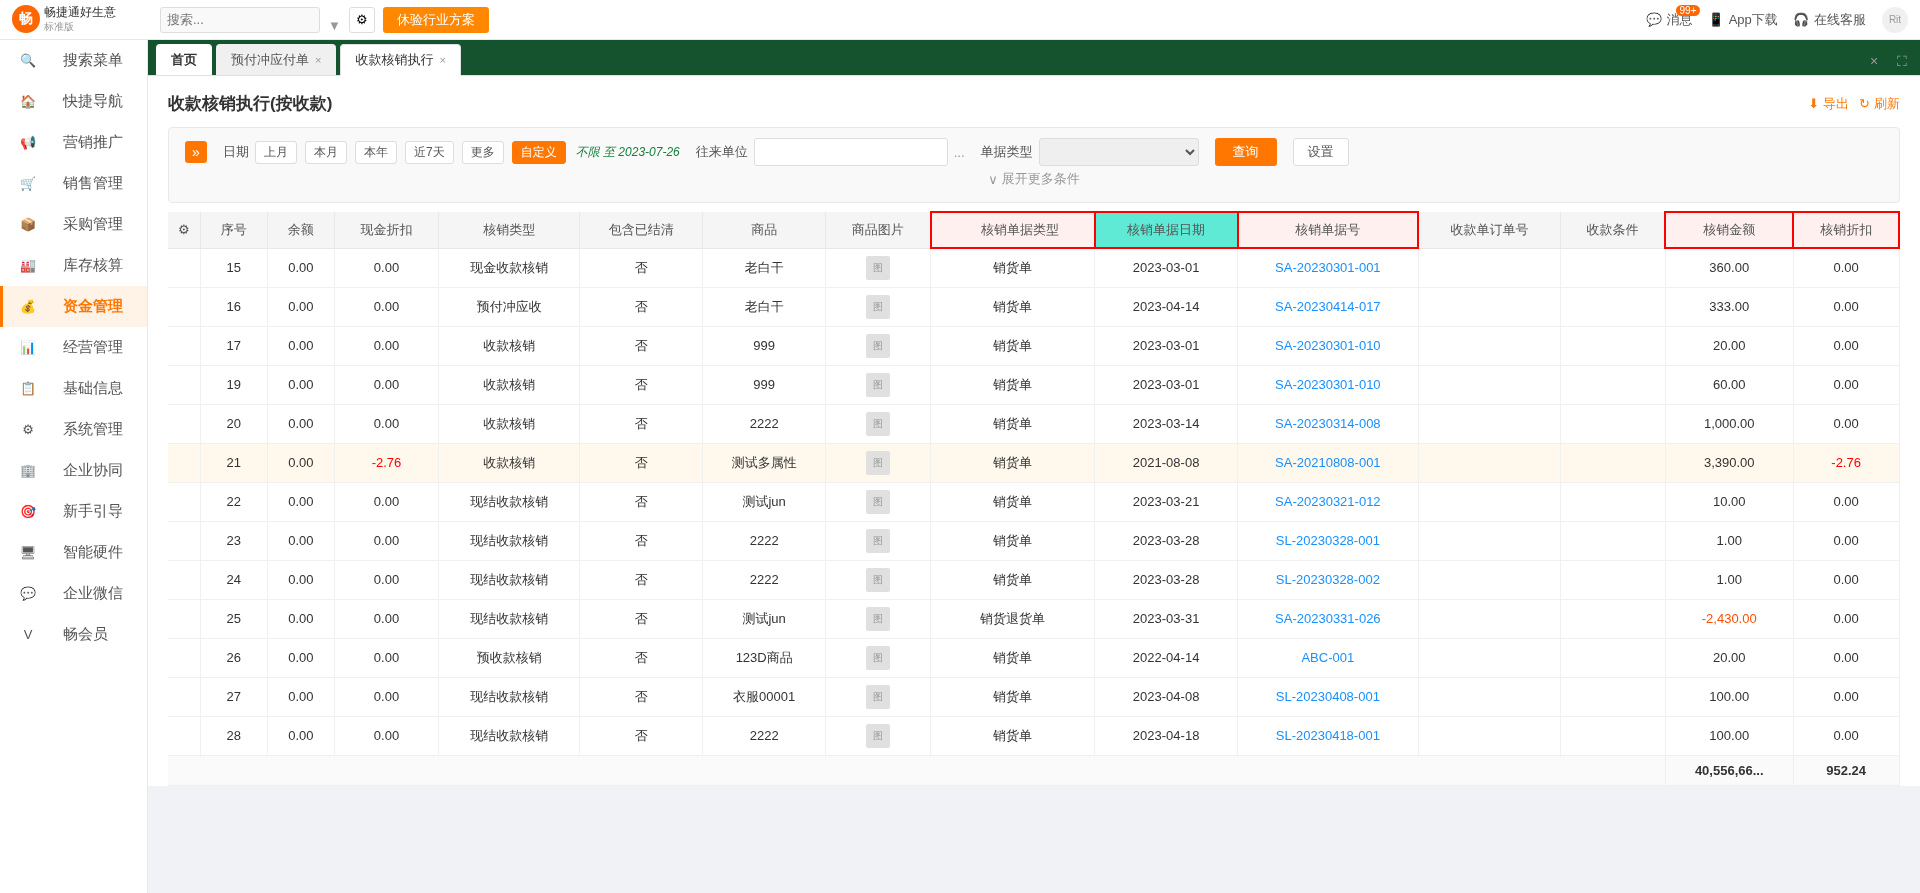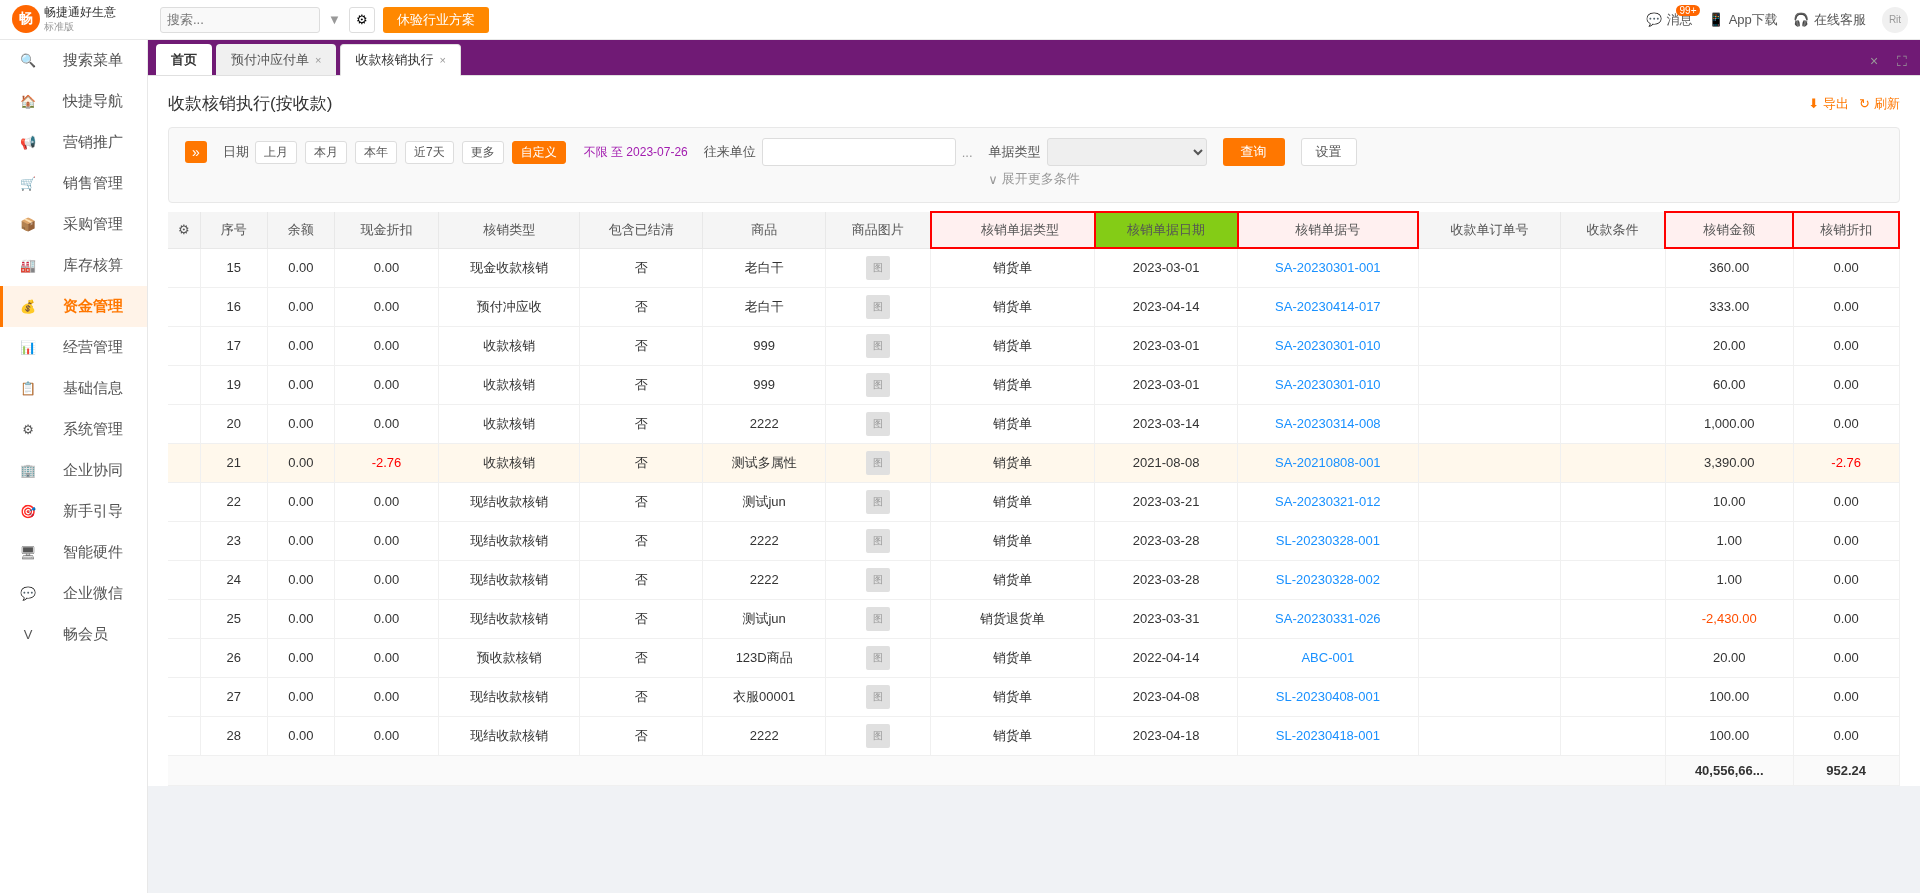--- a/index.html
+++ b/index.html
@@ -7,21 +7,21 @@
 
     
     .top-bar {
       display: flex; align-items: center; background: #fff; height: 40px; padding: 0 12px;
       border-bottom: 1px solid #e8e8e8; position: relative;
     }
     .top-bar-logo { display: flex; align-items: center; gap: 4px; width: 148px; }
     .logo-icon { width: 28px; height: 28px; background: #f60; border-radius: 50%; display: flex; align-items: center; justify-content: center; color: #fff; font-size: 14px; font-weight: bold; }
     .logo-text { font-size: 12px; color: #333; line-height: 1.2; }
     .logo-sub { font-size: 10px; color: #999; }
-    .top-bar-center { flex: 1; display: flex; align-items: center; gap: 8px; }
+    .top-bar-center { flex: 1; display: flex; align-items: flex-end; gap: 8px; }
     .search-bar { width: 160px; height: 26px; border: 1px solid #ddd; border-radius: 3px; padding: 0 6px; background: #f9f9f9; color: #999; }
     .dropdown-arrow { color: #999; cursor: pointer; }
     .gear-btn { width: 26px; height: 26px; border: 1px solid #ddd; border-radius: 3px; display: flex; align-items: center; justify-content: center; cursor: pointer; background: #fff; }
     .industry-btn { background: #ff8800; color: #fff; border: none; padding: 4px 14px; border-radius: 3px; cursor: pointer; font-size: 13px; }
     .top-bar-right { display: flex; align-items: center; gap: 16px; }
     .notice-item { display: flex; align-items: center; gap: 4px; color: #555; cursor: pointer; position: relative; }
     .badge { background: #f60; color: #fff; border-radius: 8px; font-size: 10px; padding: 0 4px; position: absolute; top: -6px; right: -8px; }
     .user-avatar { width: 26px; height: 26px; background: #f0f0f0; border-radius: 50%; overflow: hidden; display: flex; align-items: center; justify-content: center; font-size: 10px; color: #999; text-align: right; }
 
     
@@ -29,48 +29,48 @@
     .sidebar { width: 148px; background: #fff; border-right: 1px solid #e8e8e8; display: flex; flex-direction: column; overflow-y: auto; }
     .sidebar-item { display: flex; align-items: center; gap: 8px; padding: 11px 16px; cursor: pointer; color: #555; border-left: 3px solid transparent; }
     .sidebar-item.active { background: #fff3e8; color: #ff7700; border-left-color: #ff7700; font-weight: bold; }
     .sidebar-item .icon { width: 18px; height: 18px; display: flex; align-items: center; justify-content: center; color: inherit; }
     .sidebar-label { font-size: 15px; margin-left: 18px; }
 
     
     .main-content { flex: 1; display: flex; flex-direction: column; overflow: hidden; background: #f0f2f5; }
 
     
-    .tabs { display: flex; background: #701a75; border-bottom: 1px solid #e0e0e0; height: 36px; align-items: flex-end; padding: 0 8px; }
+    .tabs { display: flex; background: #14532d; border-bottom: 1px solid #e0e0e0; height: 36px; align-items: flex-end; padding: 0 8px; }
     .tab { display: flex; align-items: center; gap: 4px; padding: 6px 14px; cursor: pointer; border: 1px solid transparent; border-bottom: none; border-radius: 4px 4px 0 0; font-size: 13px; color: #555; background: #f0f0f0; margin-right: 4px; }
     .tab.active { background: #fff; border-color: #e0e0e0; color: #333; border-bottom: 1px solid #fff; margin-bottom: -1px; }
     .tab-close { font-size: 11px; color: #999; margin-left: 2px; cursor: pointer; }
     .tab-home { font-weight: bold; color: #333; background: #fff; border-color: transparent; }
     .win-controls { margin-left: auto; display: flex; align-items: center; gap: 8px; padding-bottom: 4px; }
     .win-btn { width: 20px; height: 20px; border: none; background: none; cursor: pointer; color: #999; font-size: 14px; display: flex; align-items: center; justify-content: center; }
 
     
     .page-content { flex: 1; overflow-y: auto; padding: 0; background: #f0f2f5; }
     .page-inner { background: #fff; margin: 0; padding: 16px 20px 0; }
 
     
     .page-header { display: flex; align-items: center; justify-content: space-between; margin-bottom: 12px; }
-    .page-title { font-size: 17px; font-weight: normal; color: #333; }
+    .page-title { font-size: 17px; font-weight: bold; color: #333; }
     .page-actions { display: flex; gap: 10px; }
     .action-btn { display: flex; align-items: center; gap: 4px; color: #ff7700; background: none; border: none; cursor: pointer; font-size: 13px; }
 
     
     .filter-bar { background: #f9f9f9; border: 1px solid #e8e8e8; border-radius: 4px; padding: 10px 16px; margin-bottom: 8px; }
     .filter-row { display: flex; align-items: center; gap: 16px; flex-wrap: wrap; }
     .filter-toggle { width: 22px; height: 22px; background: #ff7700; color: #fff; border: none; border-radius: 3px; cursor: pointer; display: flex; align-items: center; justify-content: center; font-size: 14px; }
     .filter-group { display: flex; align-items: center; gap: 6px; }
     .filter-label { color: #555; white-space: nowrap; }
     .filter-date-btns { display: flex; gap: 8px; }
     .date-btn { padding: 2px 8px; border: 1px solid #ddd; border-radius: 3px; background: #fff; cursor: pointer; color: #555; font-size: 12px; }
     .date-btn.active { background: #ff7700; color: #fff; border-color: #ff7700; }
-    .date-range { font-size: 12px; color: #a21caf; margin-left: 12px; }
+    .date-range { font-size: 12px; color: #15803d; margin-left: 4px; font-style: italic; }
     .filter-input { height: 28px; border: 1px solid #ddd; border-radius: 3px; padding: 0 8px; min-width: 180px; color: #999; }
     .filter-dots { color: #999; }
     .filter-select { height: 28px; border: 1px solid #ddd; border-radius: 3px; padding: 0 8px; min-width: 160px; color: #555; }
     .query-btn { background: #ff7700; color: #fff; border: none; padding: 5px 18px; border-radius: 3px; cursor: pointer; font-size: 13px; }
     .setting-btn { background: #fff; color: #555; border: 1px solid #ddd; padding: 4px 14px; border-radius: 3px; cursor: pointer; font-size: 13px; }
     .expand-more { display: flex; align-items: center; gap: 4px; color: #999; font-size: 12px; cursor: pointer; justify-content: center; padding: 4px 0; }
 
     
     .table-container { overflow-x: auto; position: relative; }
     table { width: 100%; border-collapse: collapse; min-width: 1600px; }
@@ -267,21 +267,21 @@
               <tr>
                 <th class="gear-col">⚙</th>
                 <th>序号</th>
                 <th>余额</th>
                 <th>现金折扣</th>
                 <th>核销类型</th>
                 <th>包含已结清</th>
                 <th>商品</th>
                 <th>商品图片</th>
                 <th style="border: 2px solid red; background: #fff0f0; padding-left: 25px;">核销单据类型</th>
-                <th style="border: 2px solid red; background: #84cc16;">核销单据日期</th>
+                <th style="border: 2px solid red; background: #5eead4;">核销单据日期</th>
                 <th style="border: 2px solid red; background: #fff0f0;">核销单据号</th>
                 <th>收款单订单号</th>
                 <th>收款条件</th>
                 <th style="border: 2px solid red; background: #fff0f0;">核销金额</th>
                 <th style="border: 2px solid red; background: #fff0f0;">核销折扣</th>
               </tr>
             </thead>
             <tbody id="table-body">
             <tr>
     <td></td>

